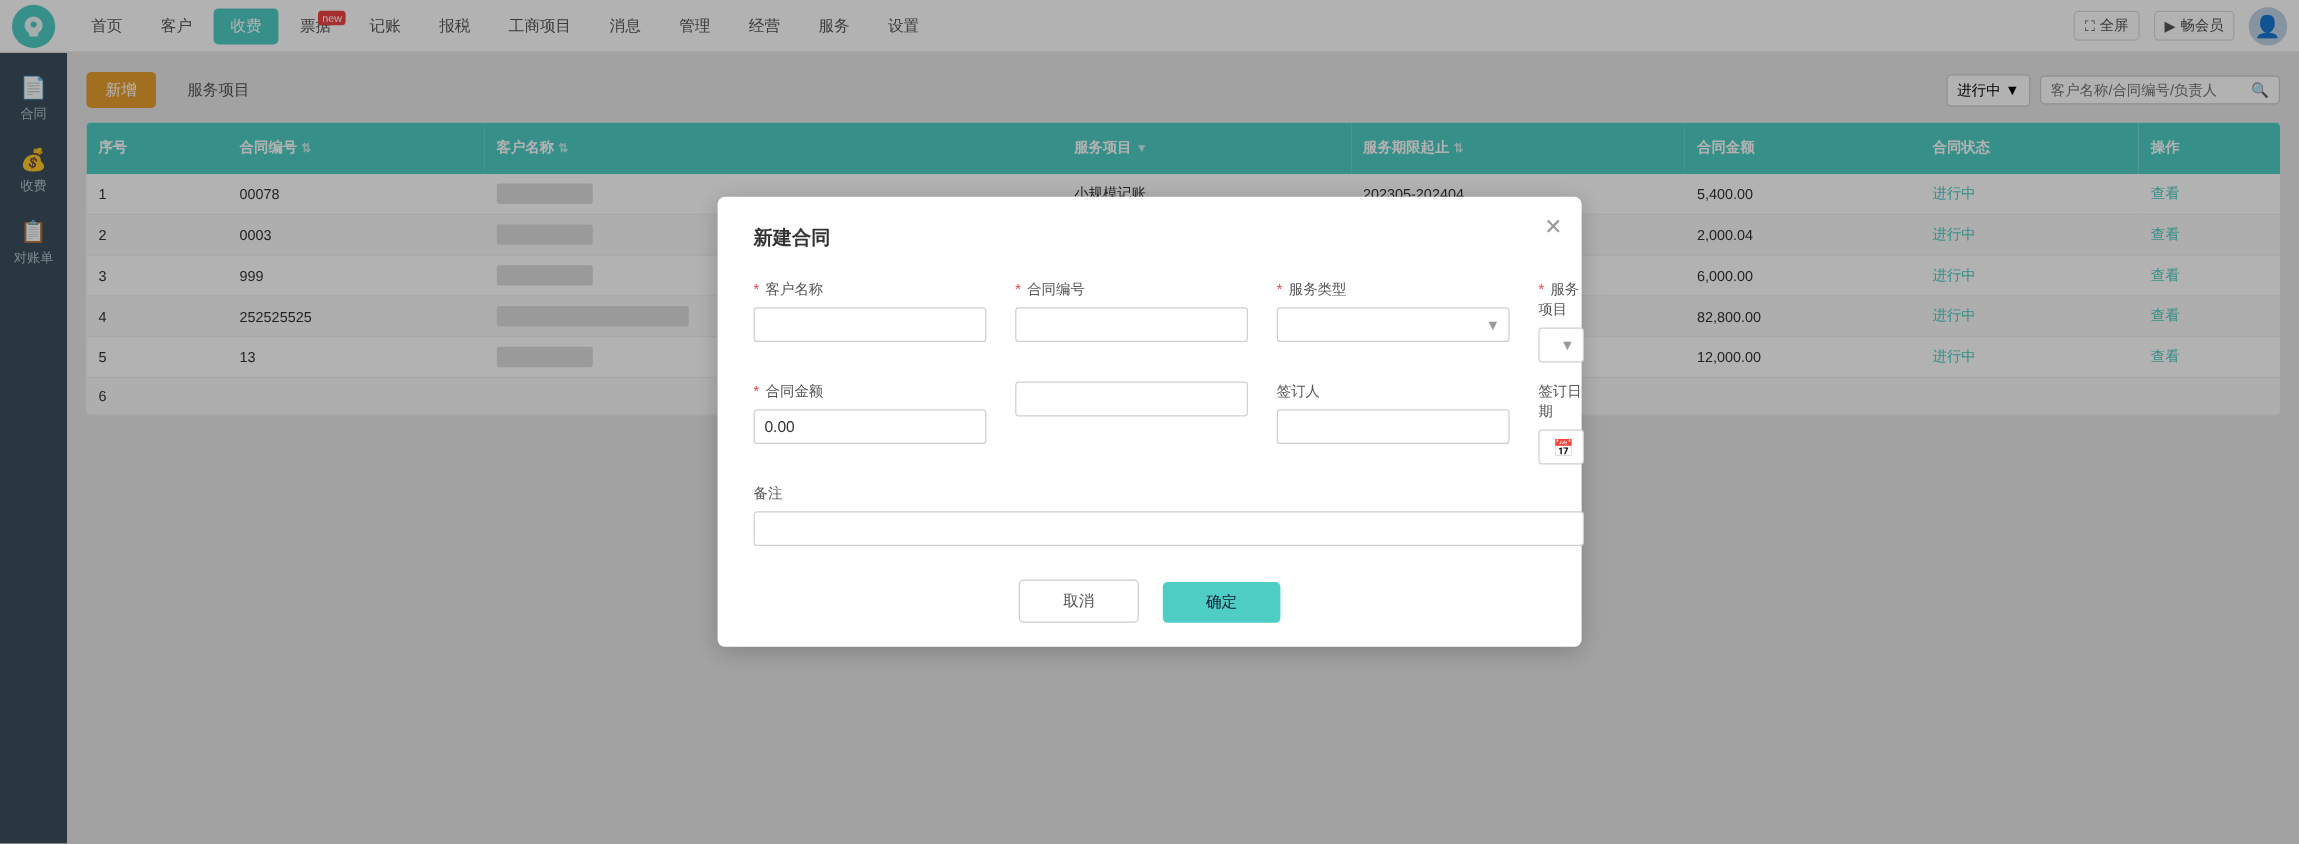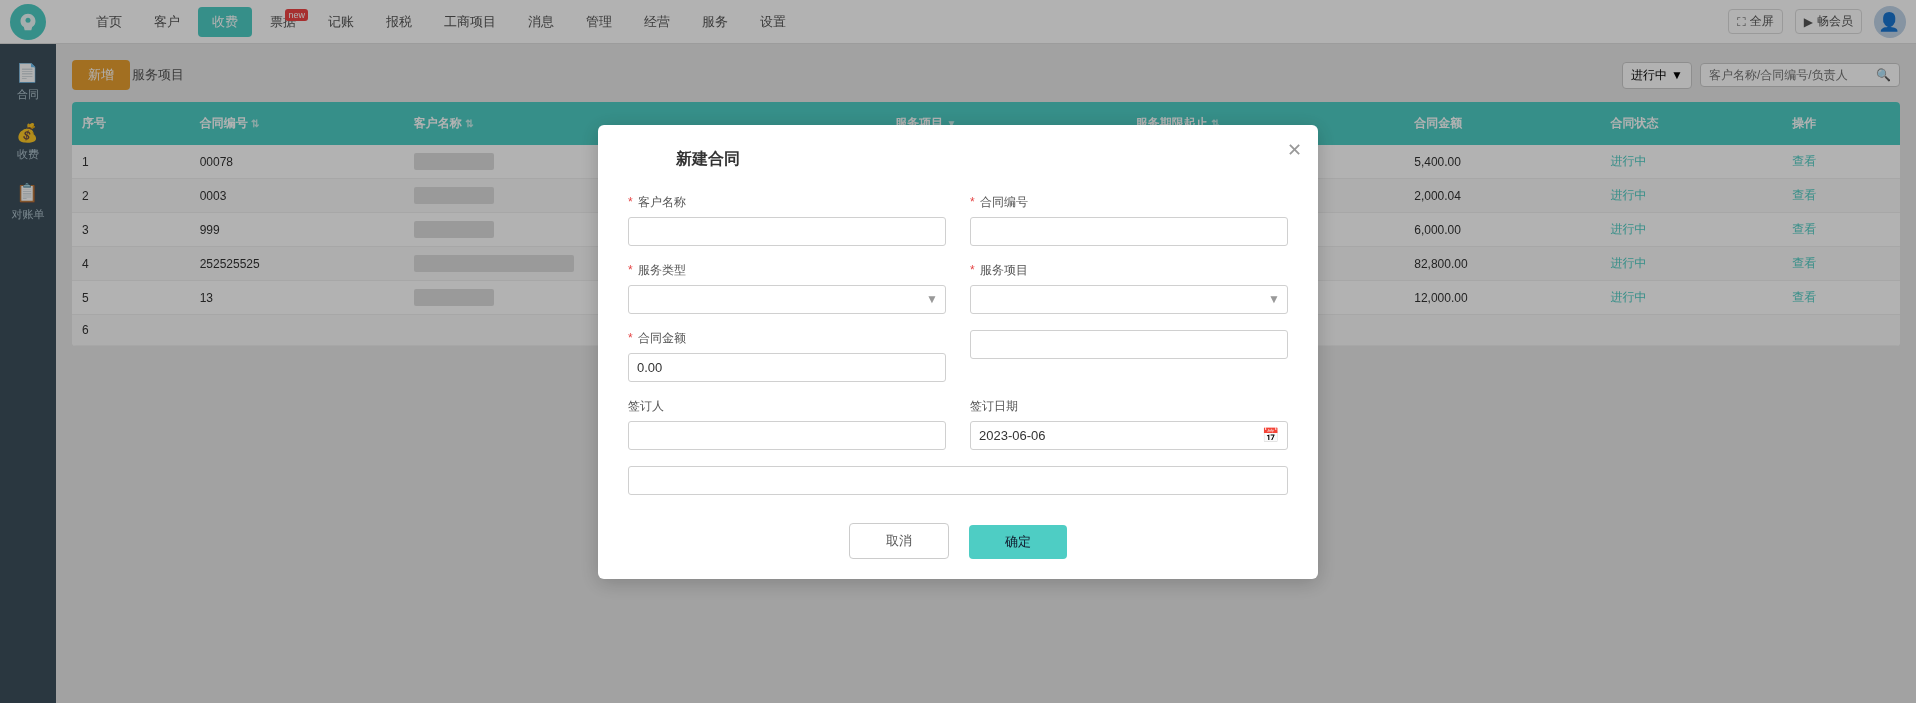--- a/index.html
+++ b/index.html
@@ -3,21 +3,21 @@
   <meta charset="utf-8">
   <style>
     * { box-sizing: border-box; margin: 0; padding: 0; }
     body { font-family: 'Microsoft YaHei', Arial, sans-serif; font-size: 13px; background: #e8e8e8; }
 
     
     .top-nav {
       display: flex; align-items: center;
       background: #fff; height: 44px;
       border-bottom: 1px solid #e0e0e0;
-      padding: 0 10px; position: relative; z-index: 10; gap: 20px;
+      padding: 0 10px; position: relative; z-index: 10;
     }
     .top-nav .logo {
       width: 36px; height: 36px; background: #4ecdc4;
       border-radius: 50%; display: flex; align-items: center; justify-content: center;
       margin-right: 16px; flex-shrink: 0;
     }
     .top-nav .logo svg { width: 20px; height: 20px; }
     .nav-items { display: flex; gap: 4px; flex: 1; }
     .nav-item {
       padding: 6px 14px; cursor: pointer; border-radius: 4px;
@@ -55,21 +55,21 @@
       width: 50px; display: flex; flex-direction: column; align-items: center;
       padding: 8px 4px; cursor: pointer; border-radius: 6px; color: #b0c4ce;
       font-size: 11px; gap: 3px;
     }
     .sidebar-item .si-icon { font-size: 18px; }
 
     
     .main-content { flex: 1; padding: 16px; overflow: auto; background: #e8e8e8; }
 
     
-    .toolbar { display: flex; align-items: center; gap: 2px; margin-bottom: 12px; }
+    .toolbar { display: flex; align-items: center; gap: 26px; margin-bottom: 12px; }
     .btn-new {
       background: #e8a030; color: #fff; border: none;
       padding: 6px 16px; border-radius: 4px; cursor: pointer; font-size: 13px;
     }
     .service-label { color: #555; font-size: 13px; }
     .filter-select {
       margin-left: auto; display: flex; align-items: center; gap: 8px;
     }
     .status-dropdown {
       border: 1px solid #ccc; padding: 4px 8px; border-radius: 4px;
@@ -100,27 +100,27 @@
       background: rgba(0,0,0,0.3); z-index: 100;
       display: flex; align-items: center; justify-content: center;
     }
 
     
     .dialog {
       background: #fff; border-radius: 6px; width: 720px;
       box-shadow: 0 4px 20px rgba(0,0,0,0.2); padding: 24px 30px 20px;
       position: relative;
     }
-    .dialog-title { font-size: 16px; font-weight: bold; color: #333; margin-bottom: 24px; margin-left: 48px; }
+    .dialog-title { font-size: 16px; font-weight: bold; color: #333; margin-bottom: 24px; }
     .dialog-close {
       position: absolute; top: 14px; right: 16px;
       cursor: pointer; color: #999; font-size: 18px;
     }
 
-    .form-grid { display: grid; grid-template-columns: 1fr 1fr; gap: 16px 24px; }
+    .form-grid { display: grid; grid-template-columns: 1fr 1fr 1fr 1fr; gap: 16px 24px; }
     .form-field { display: flex; flex-direction: column; gap: 6px; }
     .form-field.full-width { grid-column: 1 / -1; }
     .form-label { font-size: 12px; color: #555; }
     .form-label .required { color: #e54545; margin-right: 2px; }
     .form-input {
       border: 1px solid #d0d0d0; border-radius: 3px; padding: 6px 8px;
       font-size: 13px; outline: none; color: #333; background: #fff;
     }
     .form-select-wrap { position: relative; }
     .form-select-wrap select {
@@ -384,20 +384,23 @@
         <div class="form-label">
           <span>签订日期</span>
         </div>
         <div class="form-date-wrap">
           <input type="text" value="2023-06-06" style="">
           <span class="cal-icon">📅</span>
         </div>
       </div>
 
       <div class="form-field full-width">
+        <div class="form-label">
+          <span>备注</span>
+        </div>
         <input class="form-input" type="text" style="">
       </div>
     </div>
 
     <div class="dialog-footer">
       <button class="btn-cancel">取消</button>
       <button class="btn-confirm">确定</button>
     </div>
   </div>
 </div>

